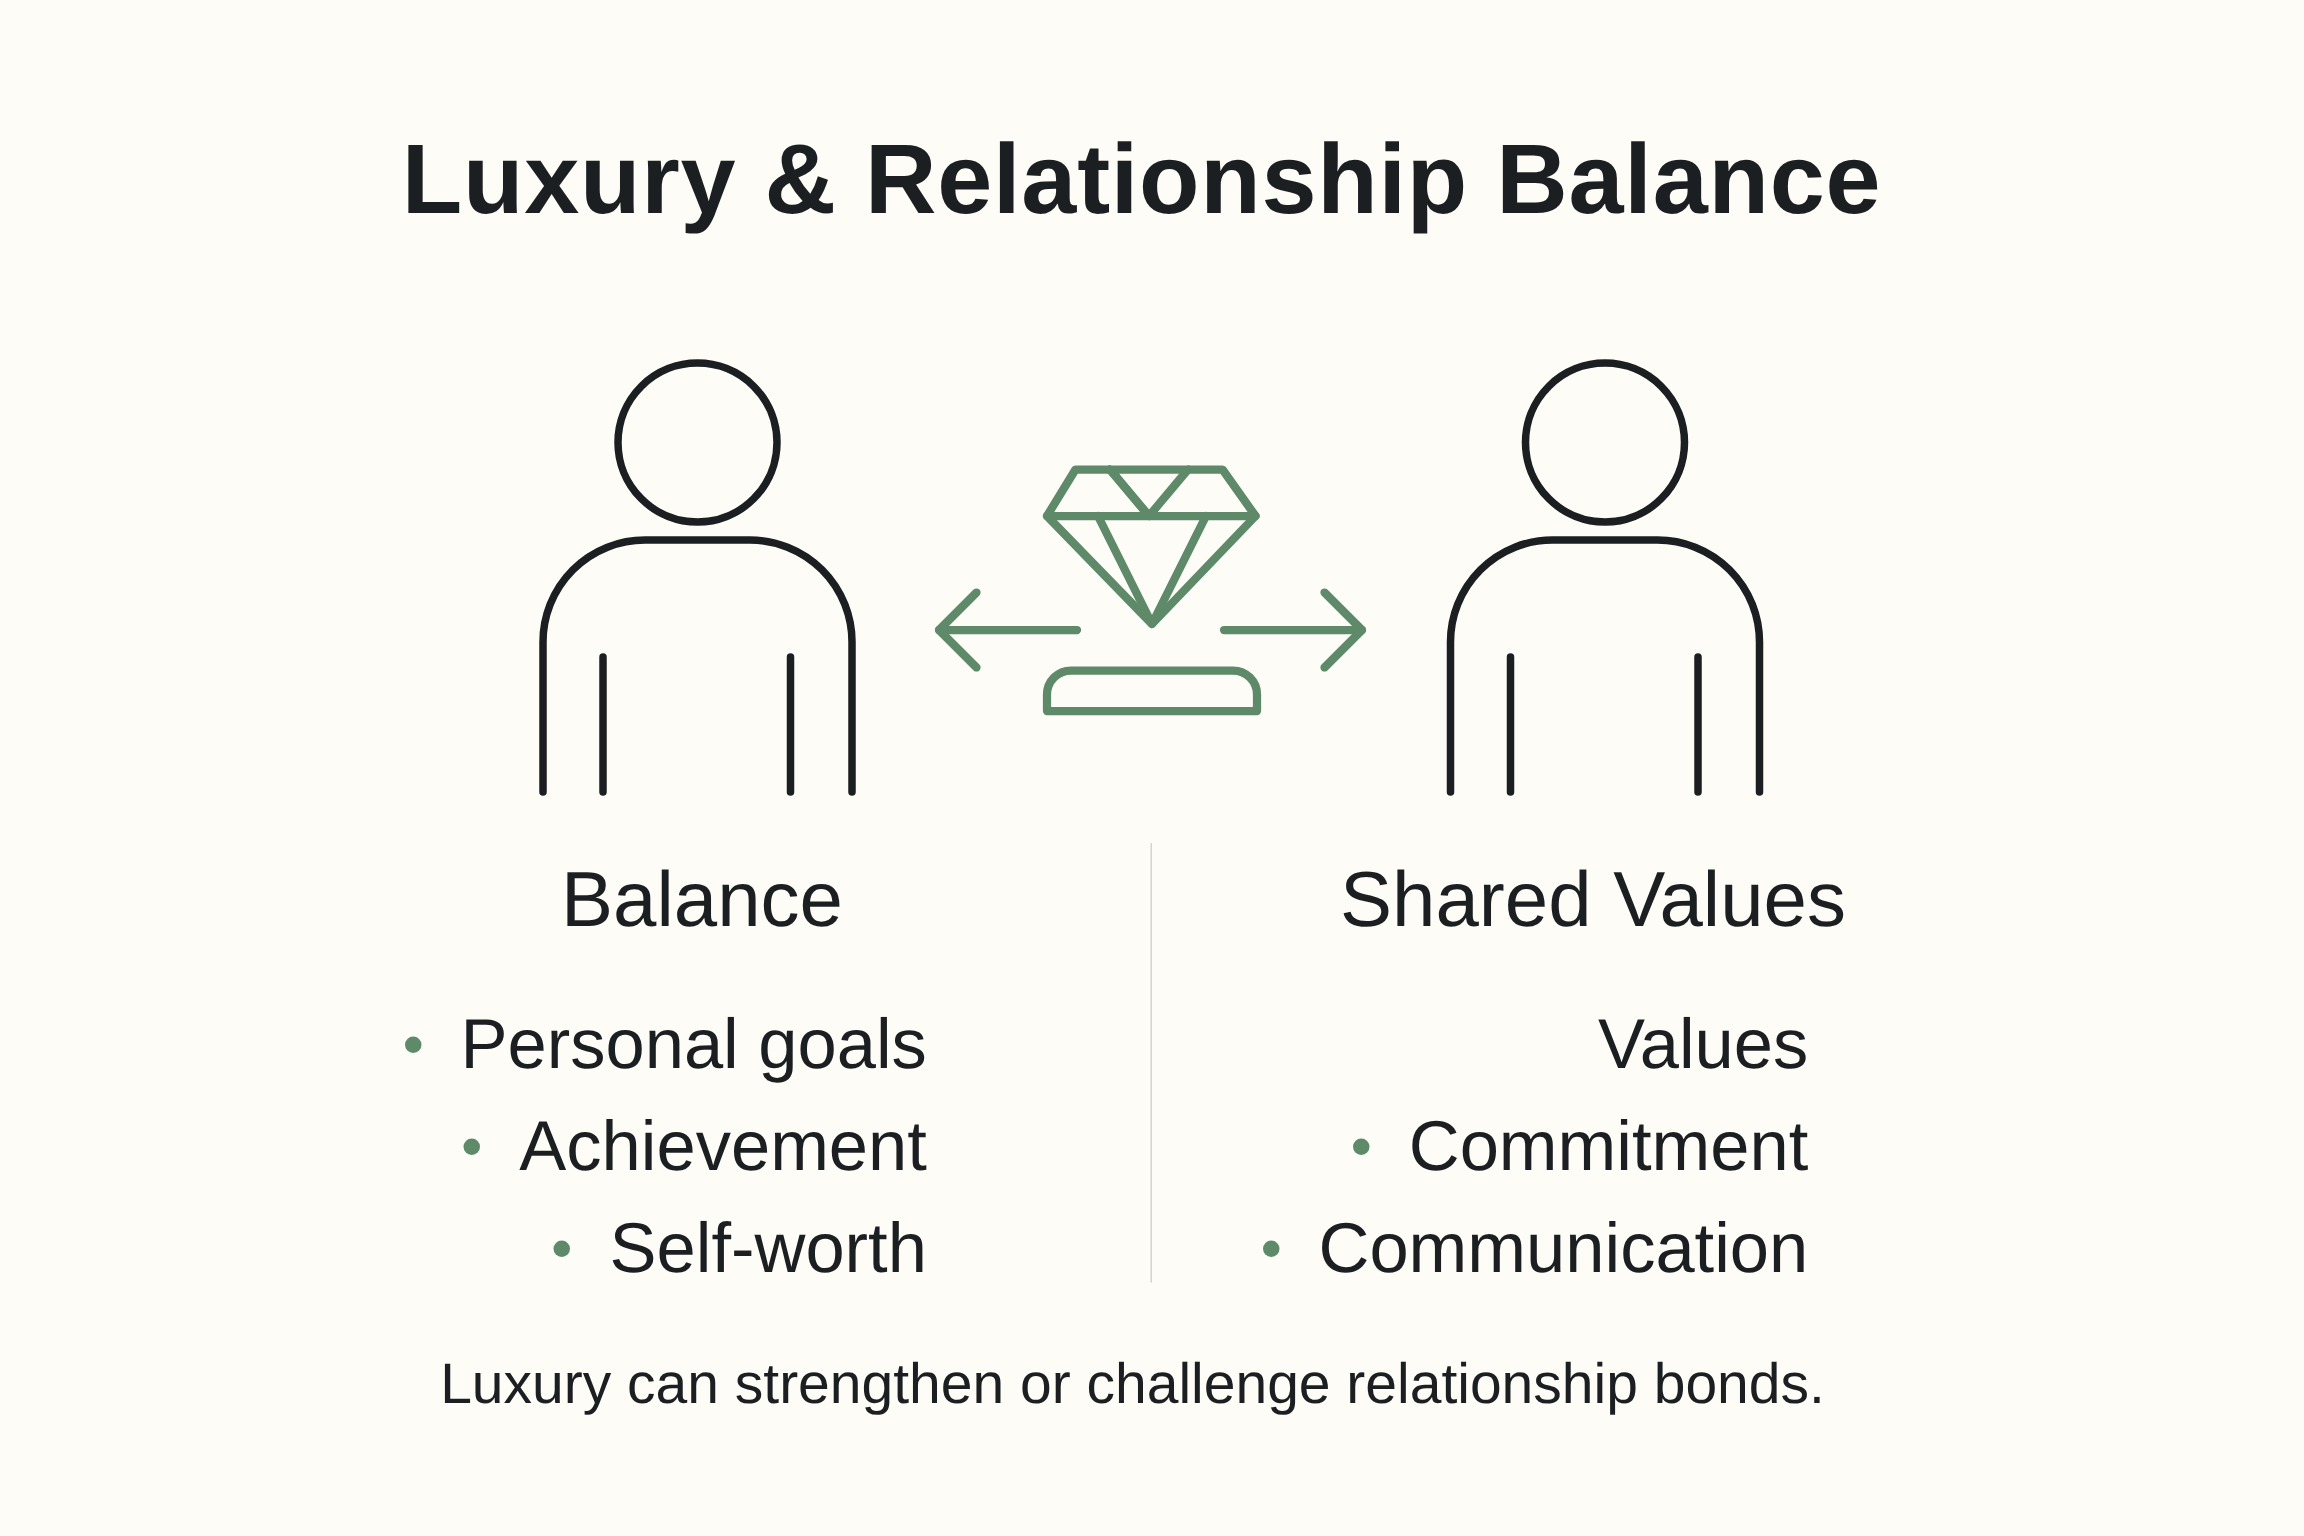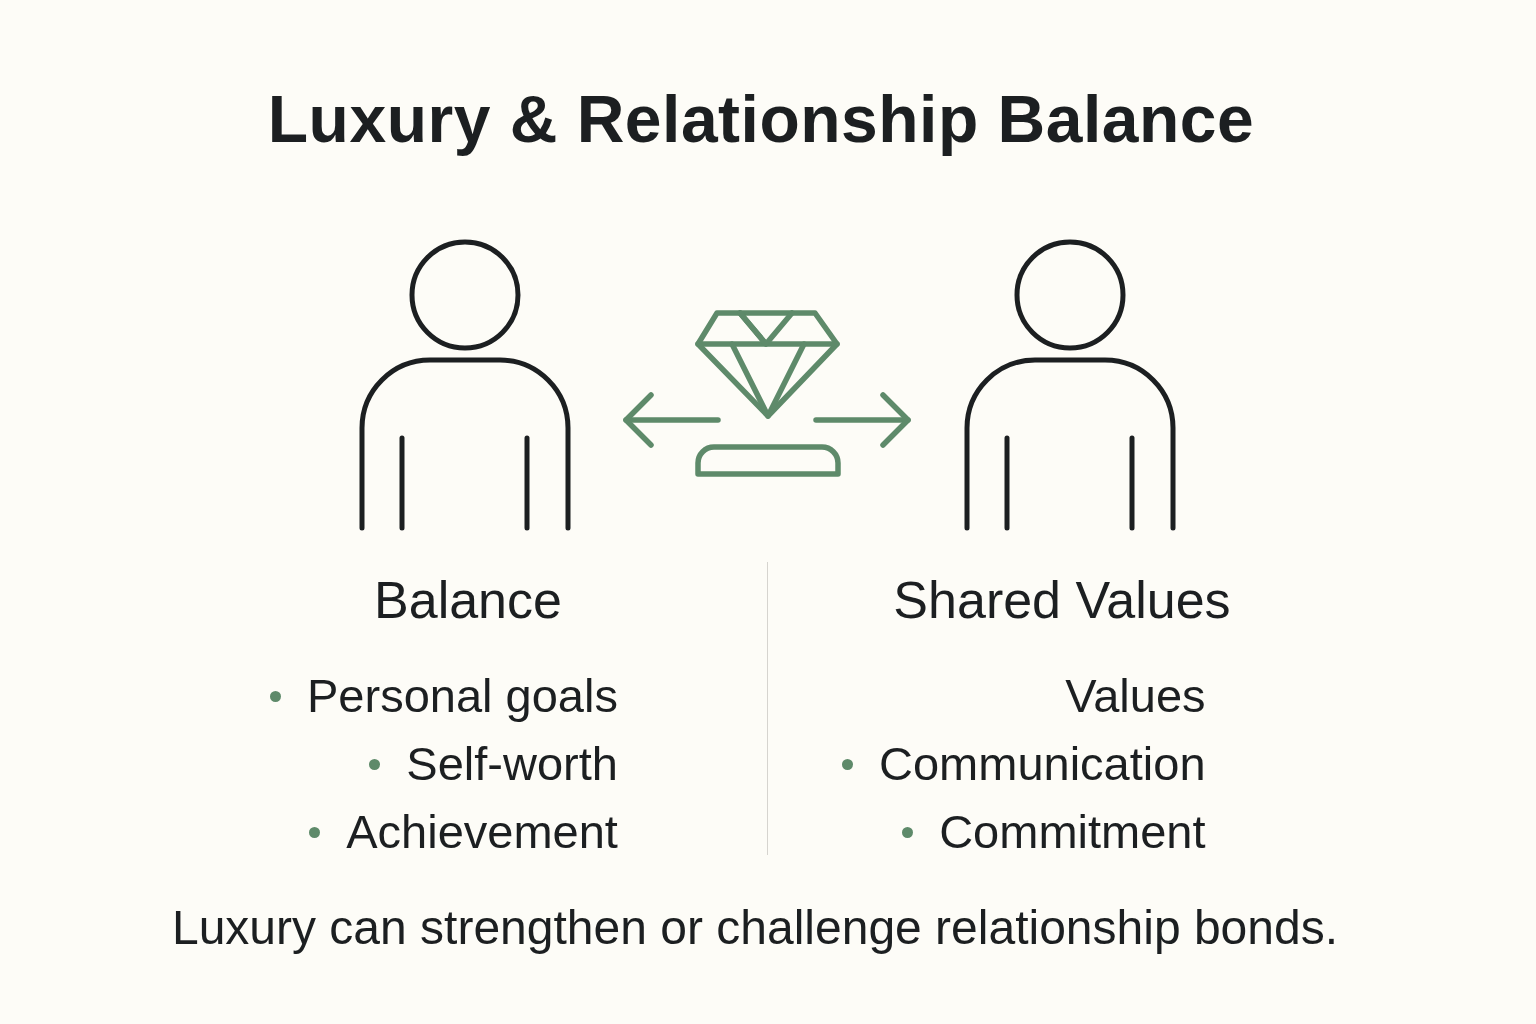--- a/index.html
+++ b/index.html
@@ -38,21 +38,21 @@
     font-size: 47px; line-height: 68px; height: 68px;
     white-space: nowrap; display: flex; align-items: center; justify-content: flex-end;
   }
   .bullet {
     display: inline-block; width: 11px; height: 11px; border-radius: 50%;
     background: #5e8a6a; margin-right: 26px; margin-left: 6px;
   }
   .trust-item { padding-left: 166px; }
   .footer {
     position: absolute; left: 0; top: 904px; width: 1510px;
-    text-align: center; font-size: 48px; line-height: 1;
+    text-align: center; font-size: 38px; line-height: 1;
   }
 </style>
 </head>
 <body>
 
 <div class="title">Luxury &amp; Relationship Balance</div>
 
 <div class="person person-left">
   <svg viewBox="0 0 214 294" fill="none" stroke="#1c1f21" stroke-width="5" stroke-linecap="round">
     <circle cx="107" cy="57" r="53"></circle>
@@ -93,38 +93,38 @@
 </div>
 
 <div class="col-heading col-left-heading">Balance</div>
 <ul class="list list-left">
   <li>
       <span class="bullet"></span>
       <span>Personal goals</span>
     </li>
   <li>
       <span class="bullet"></span>
-      <span>Self-worth</span>
+      <span>Achievement</span>
     </li>
   <li>
       <span class="bullet"></span>
-      <span>Achievement</span>
+      <span>Self-worth</span>
     </li>
 </ul>
 
 <div class="divider"></div>
 
 <div class="col-heading col-right-heading">Shared Values</div>
 <ul class="list list-right">
   <li class="trust-item">
       <span>Values</span>
     </li>
   <li>
       <span class="bullet"></span>
-      <span>Communication</span>
+      <span>Commitment</span>
     </li>
   <li>
       <span class="bullet"></span>
-      <span>Commitment</span>
+      <span>Communication</span>
     </li>
 </ul>
 
 <div class="footer">Luxury can strengthen or challenge relationship bonds.</div>
 
 </body></html>

